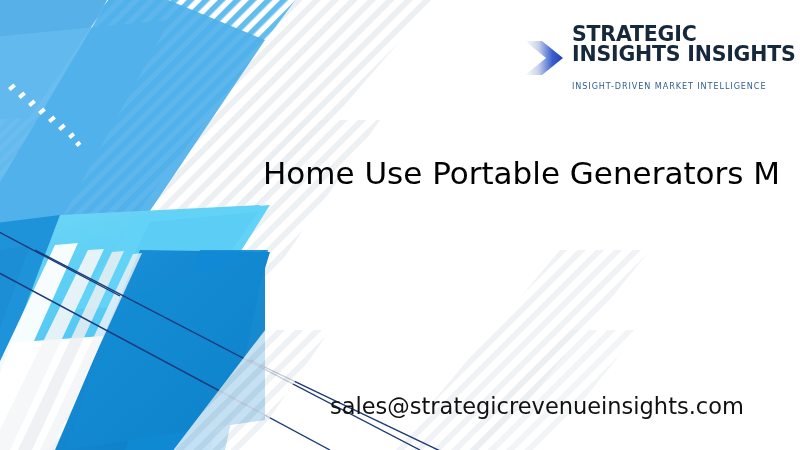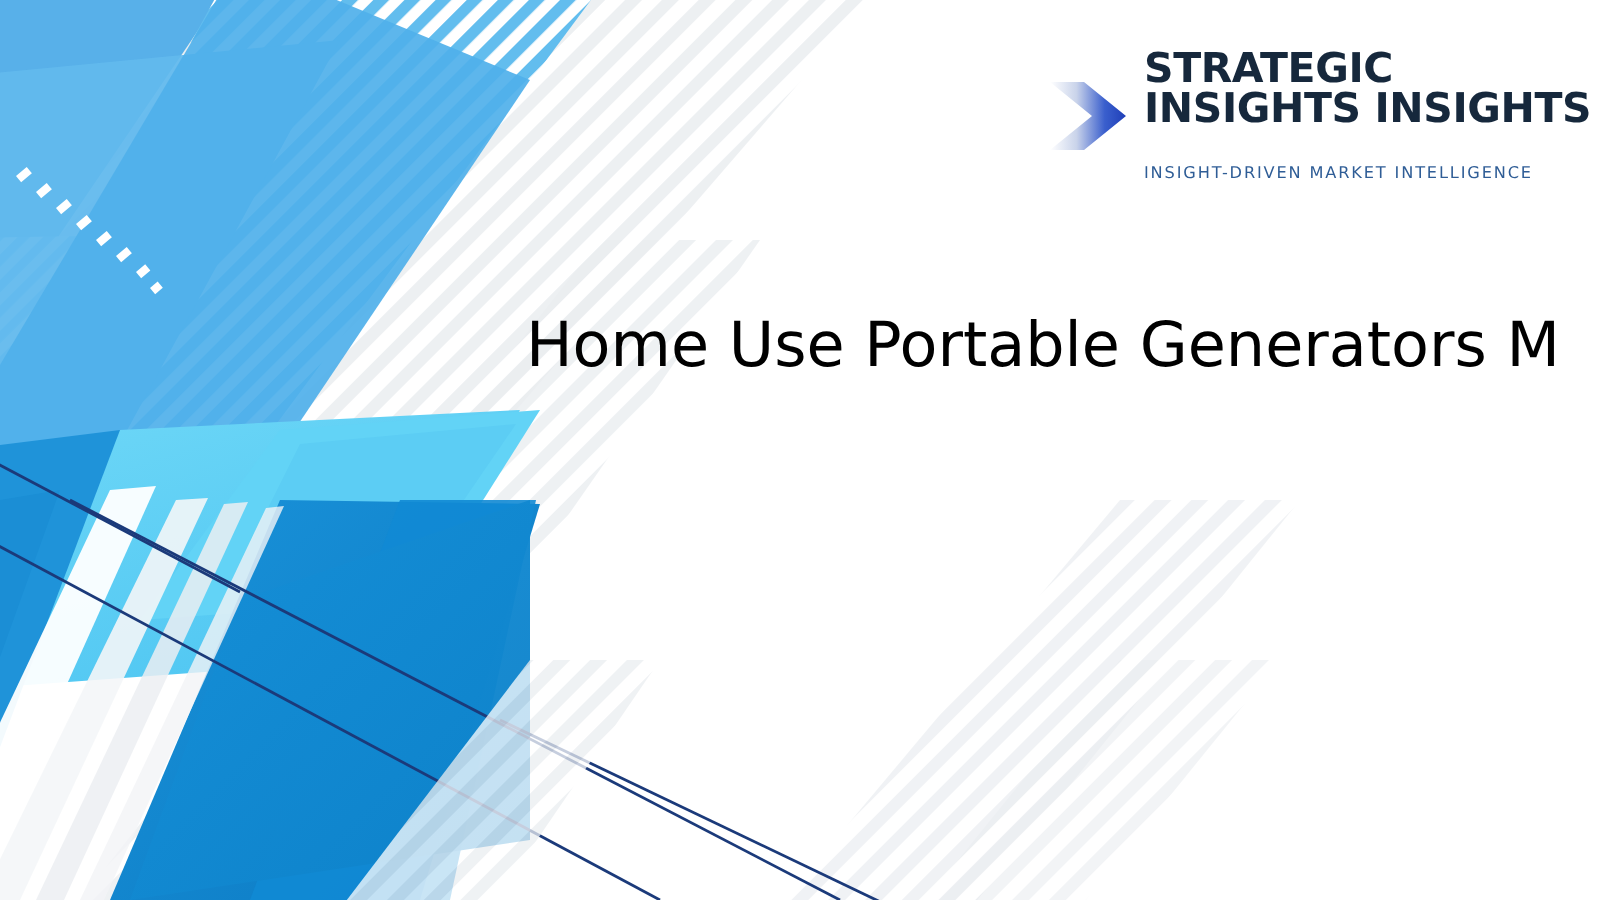--- a/index.html
+++ b/index.html
@@ -243,14 +243,15 @@
     </svg>
     <div id="logo-text">
       <div class="logo-line">STRATEGIC</div>
       <div class="logo-line">INSIGHTS INSIGHTS</div>
       <div id="logo-tagline">INSIGHT-DRIVEN MARKET INTELLIGENCE</div>
     </div>
   </div>
 
   <div id="title">Home Use Portable Generators M</div>
 
+  <div id="email">sales@strategicrevenueinsights.com</div>
 
 </div>
 
 </body></html>

